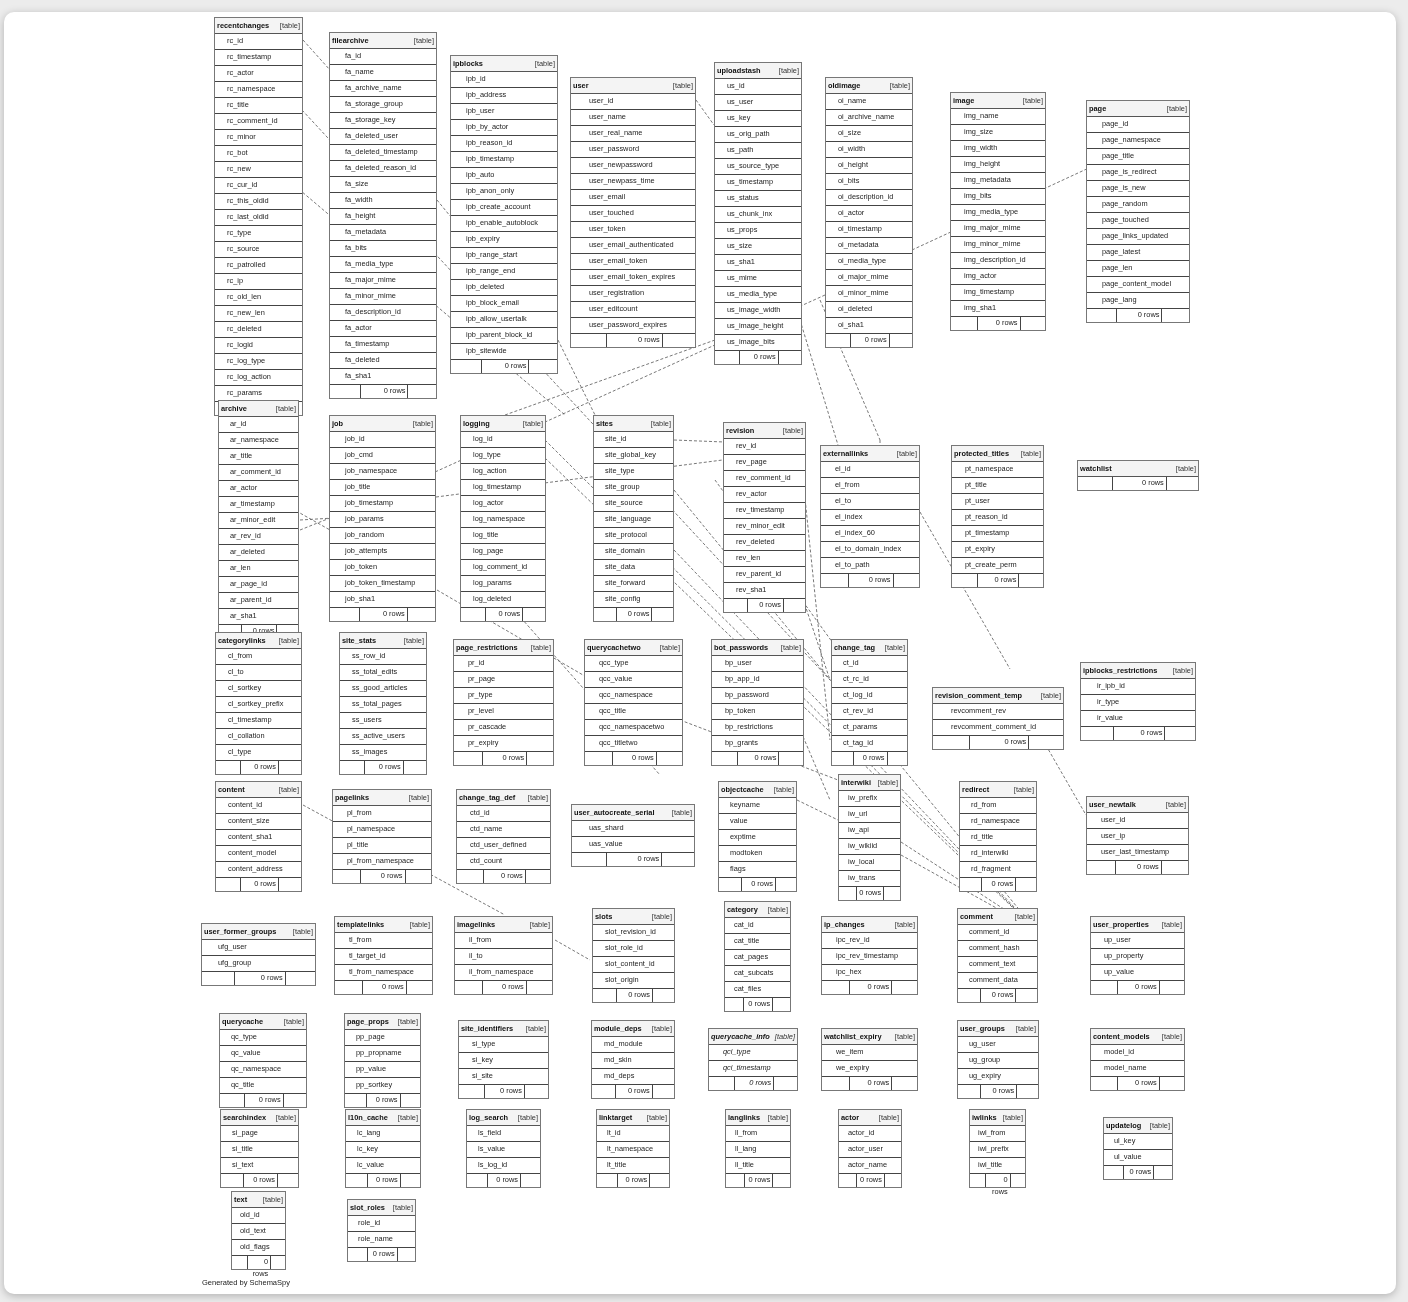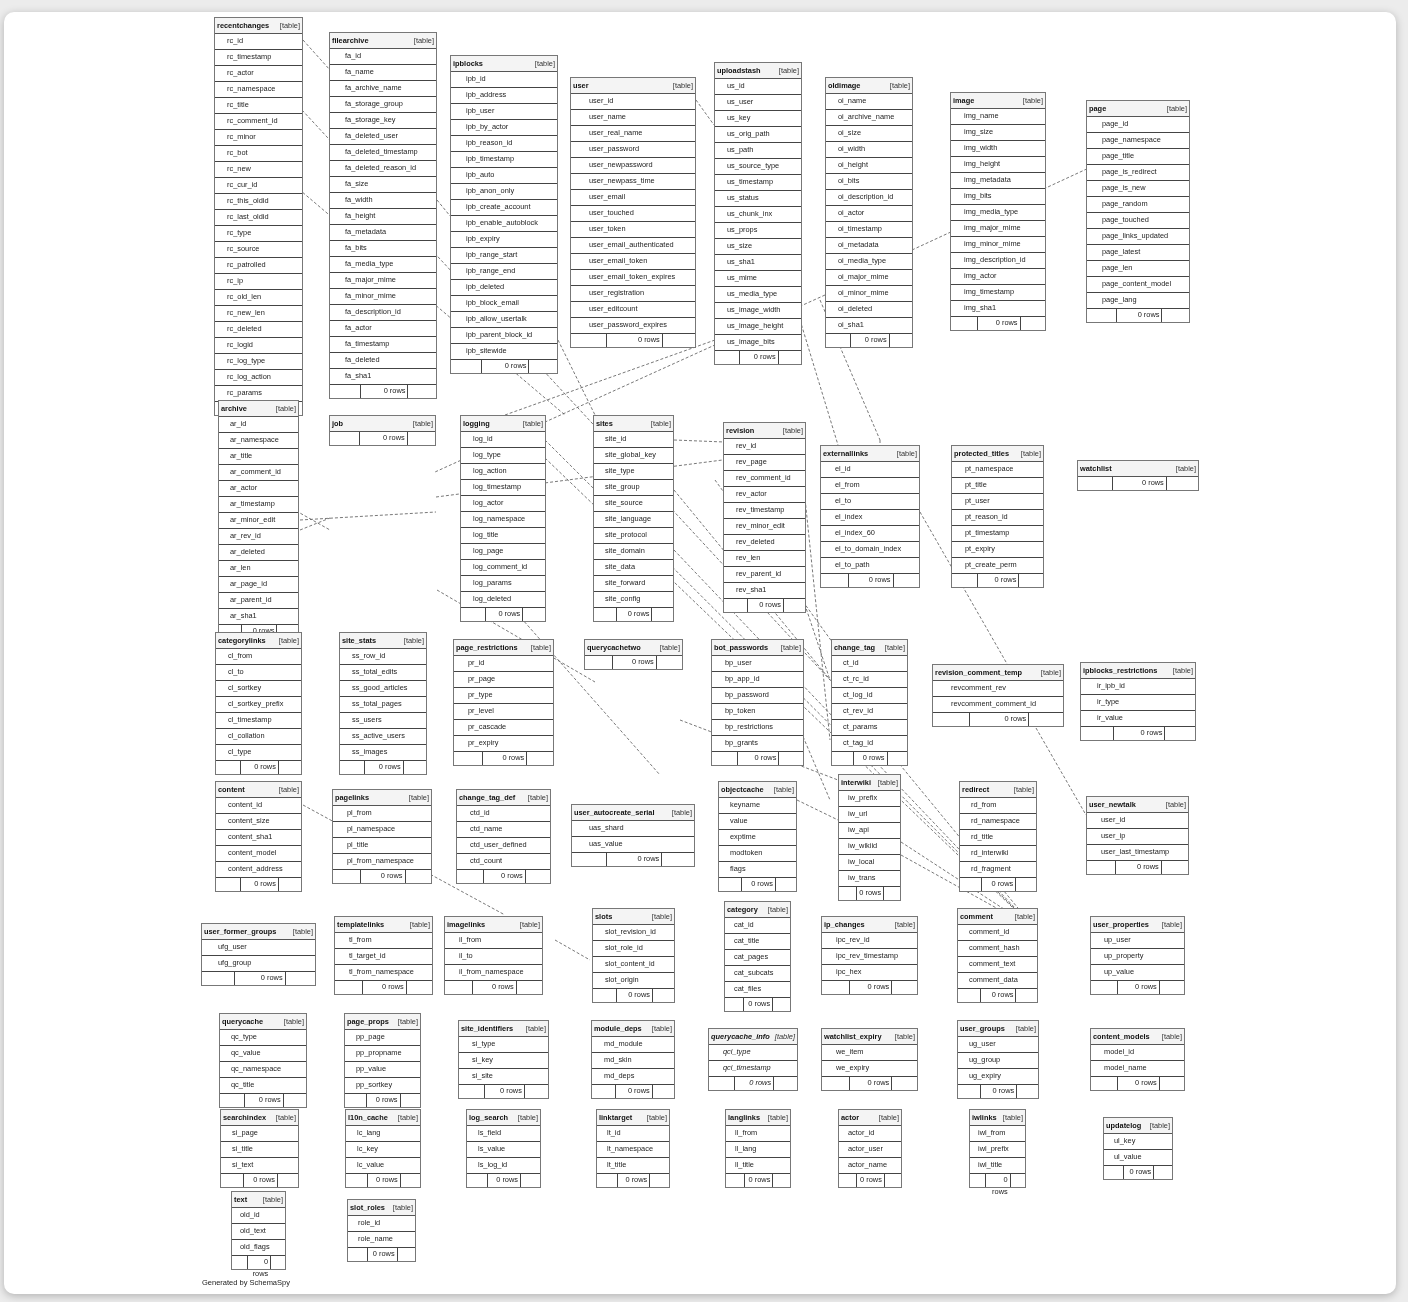--- a/index.html
+++ b/index.html
@@ -322,20 +322,33 @@
       <span class="a"></span>
         <span class="b">0 rows</span>
         <span class="c"></span>
     </div>
   </div>
     <div class="tbl" style="left: 329px; top: 415px; width: 107px;">
     <div class="hd">
       <span class="nm">job</span>
       <span class="tp">[table]</span>
     </div>
+    <div class="cols">
+        <div class="col" style="--ind: 15px;">job_id</div>
+        <div class="col" style="--ind: 15px;">job_cmd</div>
+        <div class="col" style="--ind: 15px;">job_namespace</div>
+        <div class="col" style="--ind: 15px;">job_title</div>
+        <div class="col" style="--ind: 15px;">job_timestamp</div>
+        <div class="col" style="--ind: 15px;">job_params</div>
+        <div class="col" style="--ind: 15px;">job_random</div>
+        <div class="col" style="--ind: 15px;">job_attempts</div>
+        <div class="col" style="--ind: 15px;">job_token</div>
+        <div class="col" style="--ind: 15px;">job_token_timestamp</div>
+        <div class="col" style="--ind: 15px;">job_sha1</div>
+      </div>
     <div class="ft">
       <span class="a"></span>
         <span class="b">0 rows</span>
         <span class="c"></span>
     </div>
   </div>
     <div class="tbl" style="left: 460px; top: 415px; width: 86px;">
     <div class="hd">
       <span class="nm">logging</span>
       <span class="tp">[table]</span>
@@ -514,20 +527,28 @@
       <span class="a"></span>
         <span class="b">0 rows</span>
         <span class="c"></span>
     </div>
   </div>
     <div class="tbl" style="left: 584px; top: 639px; width: 99px;">
     <div class="hd">
       <span class="nm">querycachetwo</span>
       <span class="tp">[table]</span>
     </div>
+    <div class="cols">
+        <div class="col" style="--ind: 14px;">qcc_type</div>
+        <div class="col" style="--ind: 14px;">qcc_value</div>
+        <div class="col" style="--ind: 14px;">qcc_namespace</div>
+        <div class="col" style="--ind: 14px;">qcc_title</div>
+        <div class="col" style="--ind: 14px;">qcc_namespacetwo</div>
+        <div class="col" style="--ind: 14px;">qcc_titletwo</div>
+      </div>
     <div class="ft">
       <span class="a"></span>
         <span class="b">0 rows</span>
         <span class="c"></span>
     </div>
   </div>
     <div class="tbl" style="left: 711px; top: 639px; width: 93px;">
     <div class="hd">
       <span class="nm">bot_passwords</span>
       <span class="tp">[table]</span>
@@ -558,21 +579,21 @@
         <div class="col" style="--ind: 11px;">ct_rev_id</div>
         <div class="col" style="--ind: 11px;">ct_params</div>
         <div class="col" style="--ind: 11px;">ct_tag_id</div>
       </div>
     <div class="ft">
       <span class="a"></span>
         <span class="b">0 rows</span>
         <span class="c"></span>
     </div>
   </div>
-    <div class="tbl" style="left: 932px; top: 664px; width: 132px;">
+    <div class="tbl" style="left: 932px; top: 687px; width: 132px;">
     <div class="hd">
       <span class="nm">revision_comment_temp</span>
       <span class="tp">[table]</span>
     </div>
     <div class="cols">
         <div class="col" style="--ind: 18px;">revcomment_rev</div>
         <div class="col" style="--ind: 18px;">revcomment_comment_id</div>
       </div>
     <div class="ft">
       <span class="a"></span>
@@ -758,21 +779,21 @@
         <div class="col" style="--ind: 14px;">tl_from</div>
         <div class="col" style="--ind: 14px;">tl_target_id</div>
         <div class="col" style="--ind: 14px;">tl_from_namespace</div>
       </div>
     <div class="ft">
       <span class="a"></span>
         <span class="b">0 rows</span>
         <span class="c"></span>
     </div>
   </div>
-    <div class="tbl" style="left: 444px; top: 916px; width: 99px;">
+    <div class="tbl" style="left: 454px; top: 916px; width: 99px;">
     <div class="hd">
       <span class="nm">imagelinks</span>
       <span class="tp">[table]</span>
     </div>
     <div class="cols">
         <div class="col" style="--ind: 14px;">il_from</div>
         <div class="col" style="--ind: 14px;">il_to</div>
         <div class="col" style="--ind: 14px;">il_from_namespace</div>
       </div>
     <div class="ft">

